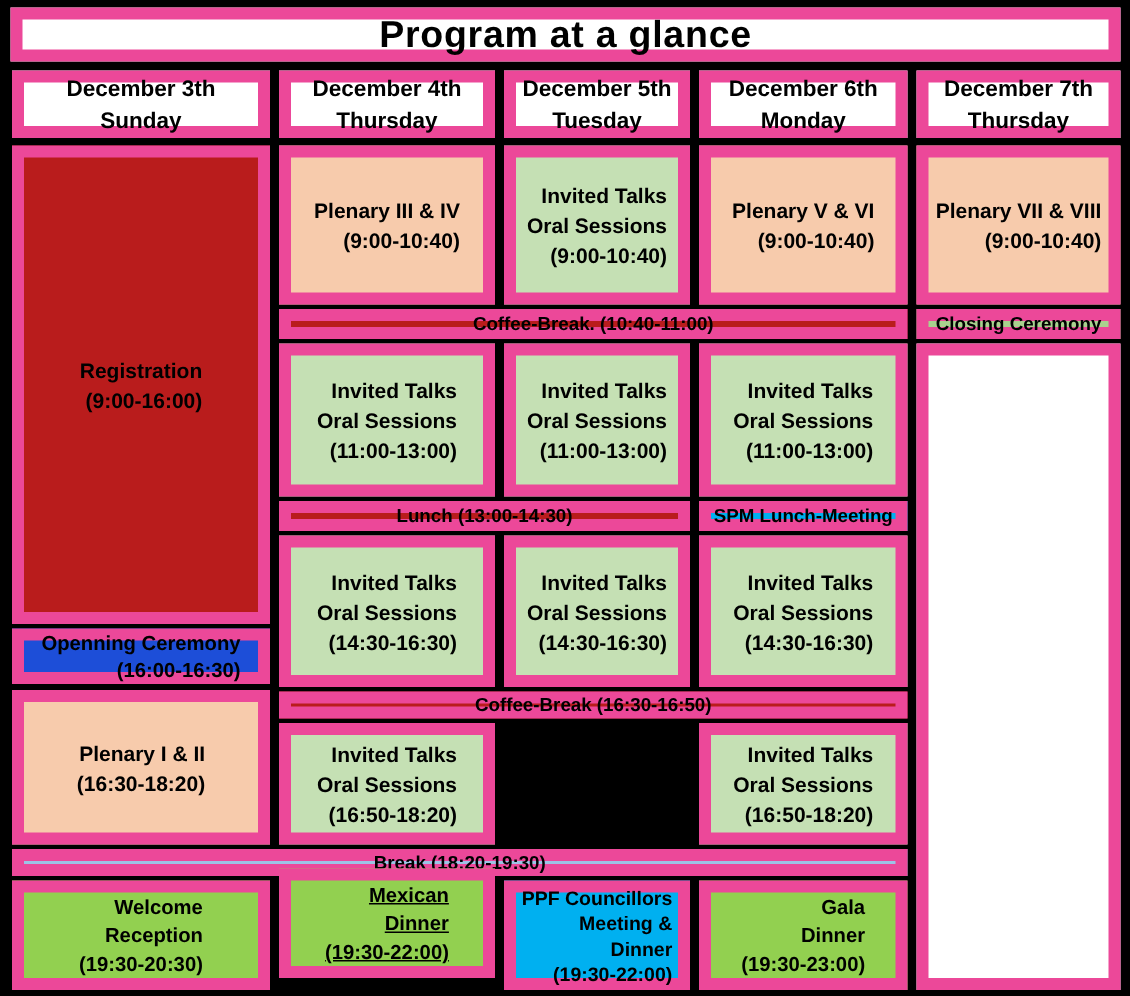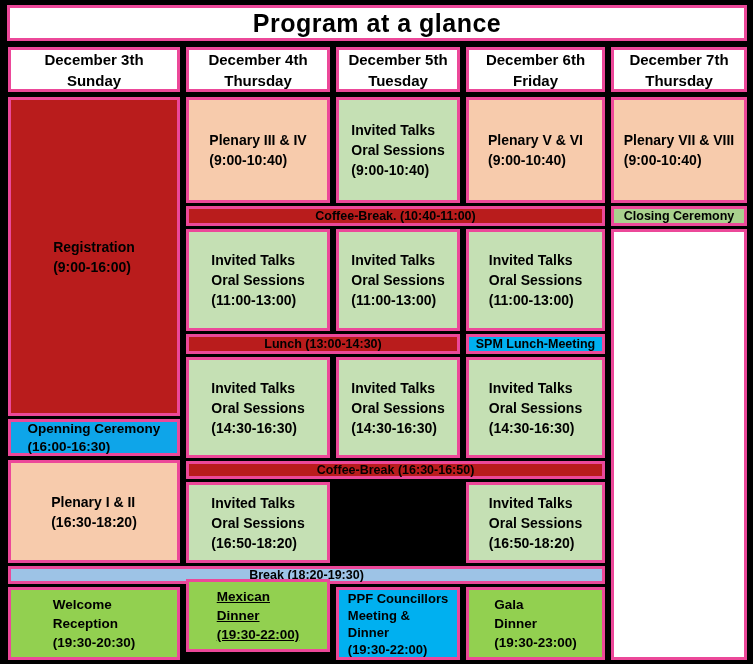--- a/index.html
+++ b/index.html
@@ -2,38 +2,38 @@
 <html><head>
 <meta charset="utf-8">
 <style>
   html,body { margin:0; padding:0; background:#000; }
   .board {
     position:relative; width:753px; height:664px; background:#000;
     font-family:"Liberation Sans", sans-serif; font-weight:bold; color:#000;
     overflow:hidden;
   }
   .cell {
-    position:absolute; box-sizing:border-box; border:3px solid #ec4899;
+    position:absolute; box-sizing:border-box; border:8px solid #ec4899;
     display:flex; align-items:center; justify-content:center;
-    text-align:left; white-space:pre-line;
+    text-align:right; white-space:pre-line;
   }
   .title   { font-size:25px; letter-spacing:0.5px; }
   .hdr     { flex-direction:column; font-size:15px; line-height:21px; }
   .evt     { font-size:14px; line-height:20px; }
   .banner  { font-size:12.5px; line-height:14px; }
   .small   { font-size:13.5px; line-height:18px; }
   .r5      { font-size:13.5px; line-height:19px; }
   .tight   { font-size:13px;  line-height:17px; }
 
   .white    { background:#FFFFFF; }
   .peach    { background:#F7CBAC; }
   .green    { background:#C5E0B4; }
   .blue     { background:#b91c1c; }
   .breakblu { background:#9DC3E6; }
-  .yellow   { background:#0ea5e9; }
+  .yellow   { background:#1d4ed8; }
   .azure    { background:#00B0F0; }
   .cyan     { background:#4EC3E0; }
   .lime     { background:#92D050; }
   .closing  { background:#A9D18E; }
 </style>
 </head>
 <body>
 
 <div class="board">
 
@@ -46,21 +46,21 @@
   <div class="cell white hdr" style="left:186px; top:47px; width:144px; height:45px;">
     <span>December 4th</span>
     <span>Thursday</span>
   </div>
   <div class="cell white hdr" style="left:336px; top:47px; width:124px; height:45px;">
     <span>December 5th</span>
     <span>Tuesday</span>
   </div>
   <div class="cell white hdr" style="left:466px; top:47px; width:139px; height:45px;">
     <span>December 6th</span>
-    <span>Friday</span>
+    <span>Monday</span>
   </div>
   <div class="cell white hdr" style="left:611px; top:47px; width:136px; height:45px;">
     <span>December 7th</span>
     <span>Thursday</span>
   </div>
 
   <div class="cell blue evt" style="left:8px; top:97px; width:172px; height:319px;">Registration
 (9:00-16:00)</div>
   <div class="cell yellow small" style="left:8px; top:419px; width:172px; height:37px;">Openning Ceremony
 (16:00-16:30)</div>

